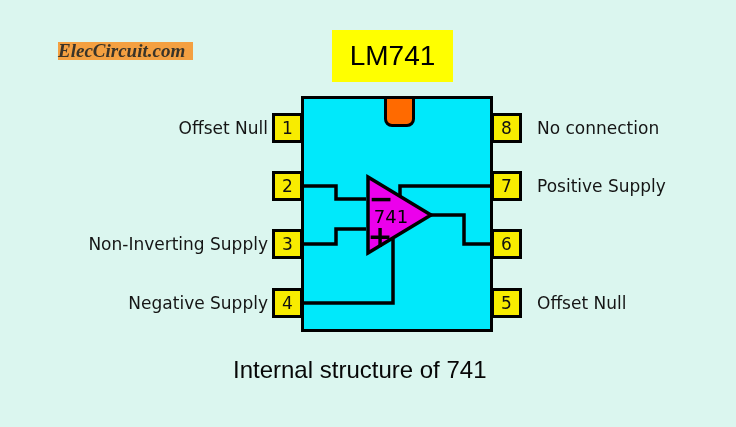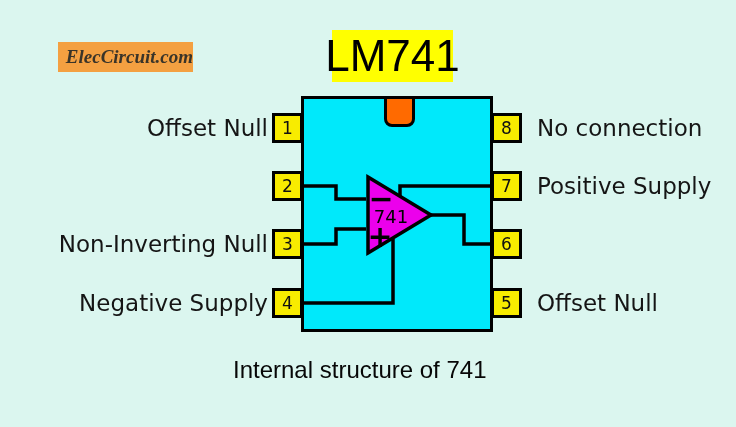--- a/index.html
+++ b/index.html
@@ -5,34 +5,34 @@
   html,body{margin:0;padding:0;}
   .stage{
     position:relative;
     width:736px;height:427px;
     background:#DBF6EF;
     font-family:"DejaVu Sans",sans-serif;
     color:#121212;
     overflow:hidden;
   }
   .logo-badge{
-    position:absolute;left:58px;top:42px;width:135px;height:30px;
+    position:absolute;left:58px;top:42px;width:135px;height:18px;
     background:#F4A041;
-    display:flex;align-items:center;justify-content:flex-end;
+    display:flex;align-items:center;justify-content:flex-start;
   }
   .logo-badge span{
     font-family:"Liberation Serif",serif;
     font-style:italic;font-weight:bold;font-size:19px;color:#3a3429;
   }
   .chip-title{
     position:absolute;left:332px;top:30px;width:121px;height:52px;
     background:#FFFF00;
     display:flex;align-items:center;justify-content:center;
     font-family:"Liberation Sans",sans-serif;
-    font-size:44px;color:#000;
+    font-size:28px;color:#000;
   }
   .ic-body{
     position:absolute;left:301px;top:96px;width:192px;height:236px;
     background:#00E9FB;border:3px solid #000;box-sizing:border-box;
   }
   .ic-notch{
     position:absolute;left:384px;top:96px;width:31px;height:31px;
     background:#FF6A00;border:3px solid #000;box-sizing:border-box;
     border-radius:0 0 8px 8px;
   }
@@ -41,21 +41,21 @@
     background:#F8EC00;border:3px solid #000;box-sizing:border-box;
     display:flex;align-items:center;justify-content:center;
     font-size:17px;color:#101010;
     z-index:3;
   }
   .pin-box.left{left:272px;}
   .pin-box.right{left:491px;}
   .row1{top:113px;} .row2{top:171px;} .row3{top:229px;} .row4{top:288px;}
   .pin-label{
     position:absolute;height:30px;line-height:30px;
-    font-size:23px;color:#151515;white-space:nowrap;
+    font-size:17px;color:#151515;white-space:nowrap;
   }
   .pin-label.left{left:0;width:268px;text-align:right;}
   .pin-label.right{left:537px;text-align:left;}
   .schematic{position:absolute;left:0;top:0;z-index:2;}
   .caption{
     position:absolute;left:233px;top:356px;
     font-family:"Liberation Sans",sans-serif;
     font-size:24px;color:#070707;white-space:nowrap;
   }
 </style>
@@ -67,21 +67,21 @@
   <div class="logo-badge">
     <span>ElecCircuit.com</span>
   </div>
 
   <div class="chip-title">LM741</div>
 
   <div class="ic-body"></div>
   <div class="ic-notch"></div>
 
   <div class="pin-label left row1">Offset Null</div>
-  <div class="pin-label left row3">Non-Inverting Null</div>
+  <div class="pin-label left row3">Non-Inverting Supply</div>
   <div class="pin-label left row4">Negative Supply</div>
 
   <div class="pin-label right row1">No connection</div>
   <div class="pin-label right row2">Positive Supply</div>
   <div class="pin-label right row4">Offset Null</div>
 
   <div class="pin-box left row1">
       <span>1</span>
     </div>
   <div class="pin-box left row2">

